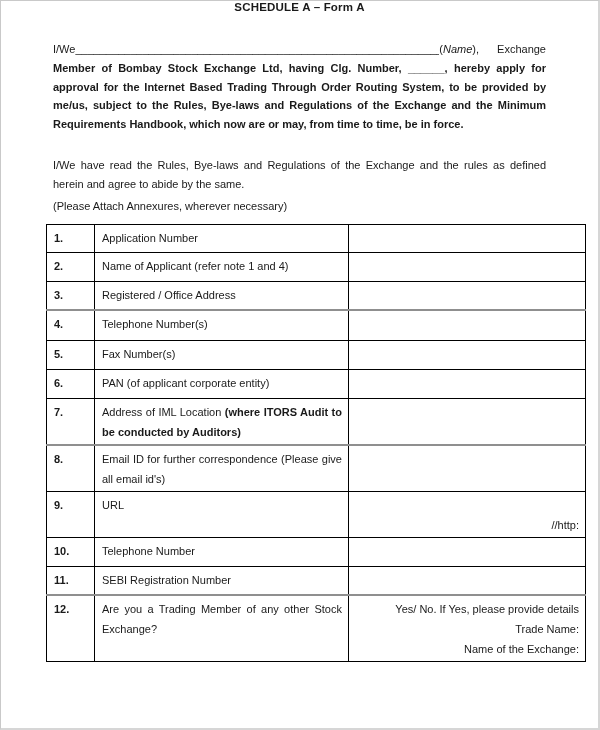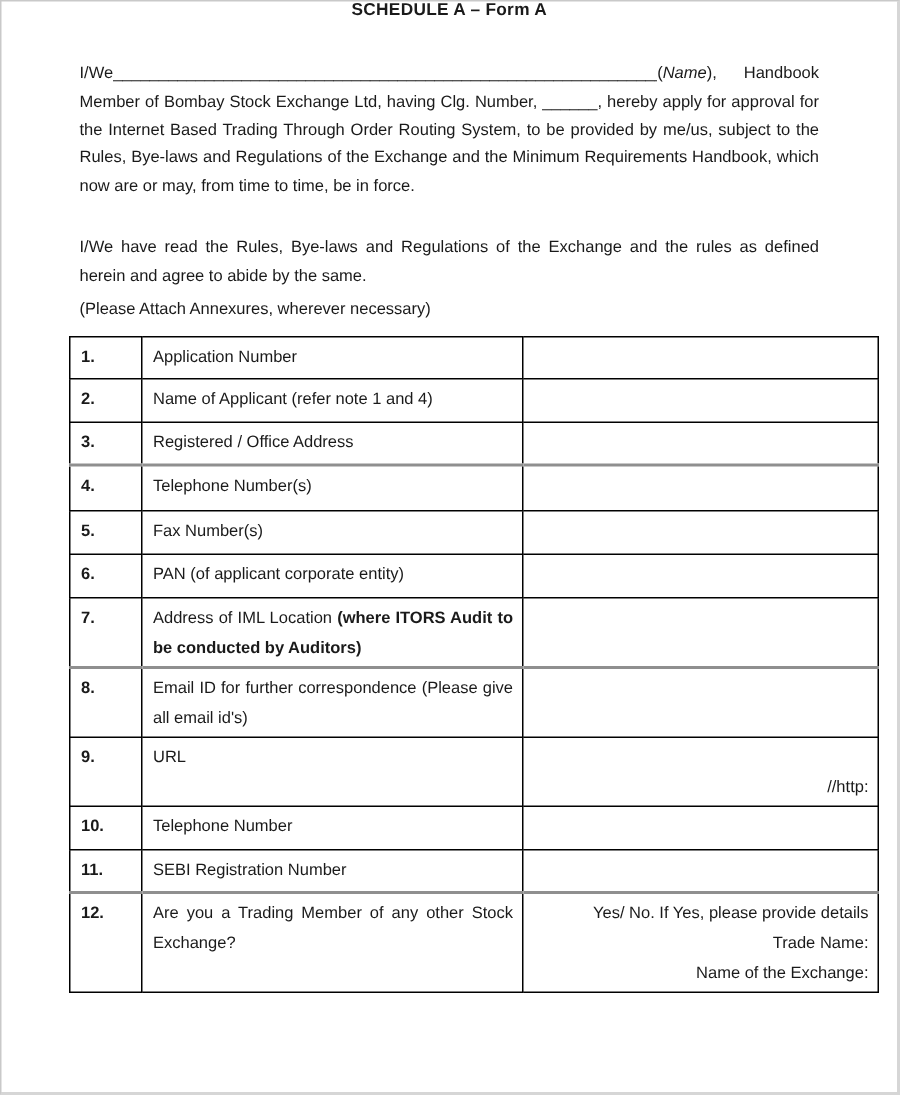--- a/index.html
+++ b/index.html
@@ -21,21 +21,21 @@
     font-weight:bold;
     font-size:11.5px;
     letter-spacing:0.2px;
   }
   .content { padding:0 52px; }
   .intro { margin:27px 0 0 0; line-height:18.8px; }
   .intro-line1 { display:flex; align-items:baseline; }
   .blank-fill { flex:1 1 auto; overflow:hidden; white-space:nowrap; letter-spacing:0; }
   .name-group { white-space:nowrap; }
   .trailing-word { margin-left:18px; }
-  .intro-body { display:block; text-align:justify; }
+  .intro-body { display:block; text-align:justify;font-weight:bold; }
   .declaration { margin:22px 0 0 0; line-height:19px; text-align:justify; }
   .annexure-note { margin:3px 0 0 0; line-height:19px; }
   table.form-table {
     border-collapse:collapse;
     table-layout:fixed;
     width:497px;
     margin:8px 0 0 -7px;
   }
   table.form-table td {
     border:1px solid #000;
@@ -56,21 +56,21 @@
 <div class="page">
   <div class="title">SCHEDULE A – Form A</div>
 
   <div class="content">
 
     <p class="intro">
       <span class="intro-line1">
         <span>I/We</span>
           <span class="blank-fill">________________________________________________________________________________</span>
           <span class="name-group"><span>(</span><i>Name</i><span>),</span></span>
-          <span class="trailing-word">Handbook</span>
+          <span class="trailing-word">Exchange</span>
       </span>
       <span class="intro-body">Member of Bombay Stock Exchange Ltd, having Clg. Number, ______, hereby apply for approval for the Internet Based Trading Through Order Routing System, to be provided by me/us, subject to the Rules, Bye-laws and Regulations of the Exchange and the Minimum Requirements Handbook, which now are or may, from time to time, be in force.</span>
     </p>
 
     <p class="declaration">I/We have read the Rules, Bye-laws and Regulations of the Exchange and the rules as defined herein and agree to abide by the same.</p>
 
     <p class="annexure-note">(Please Attach Annexures, wherever necessary)</p>
 
     <table class="form-table">
       <tbody id="form-table-body">

